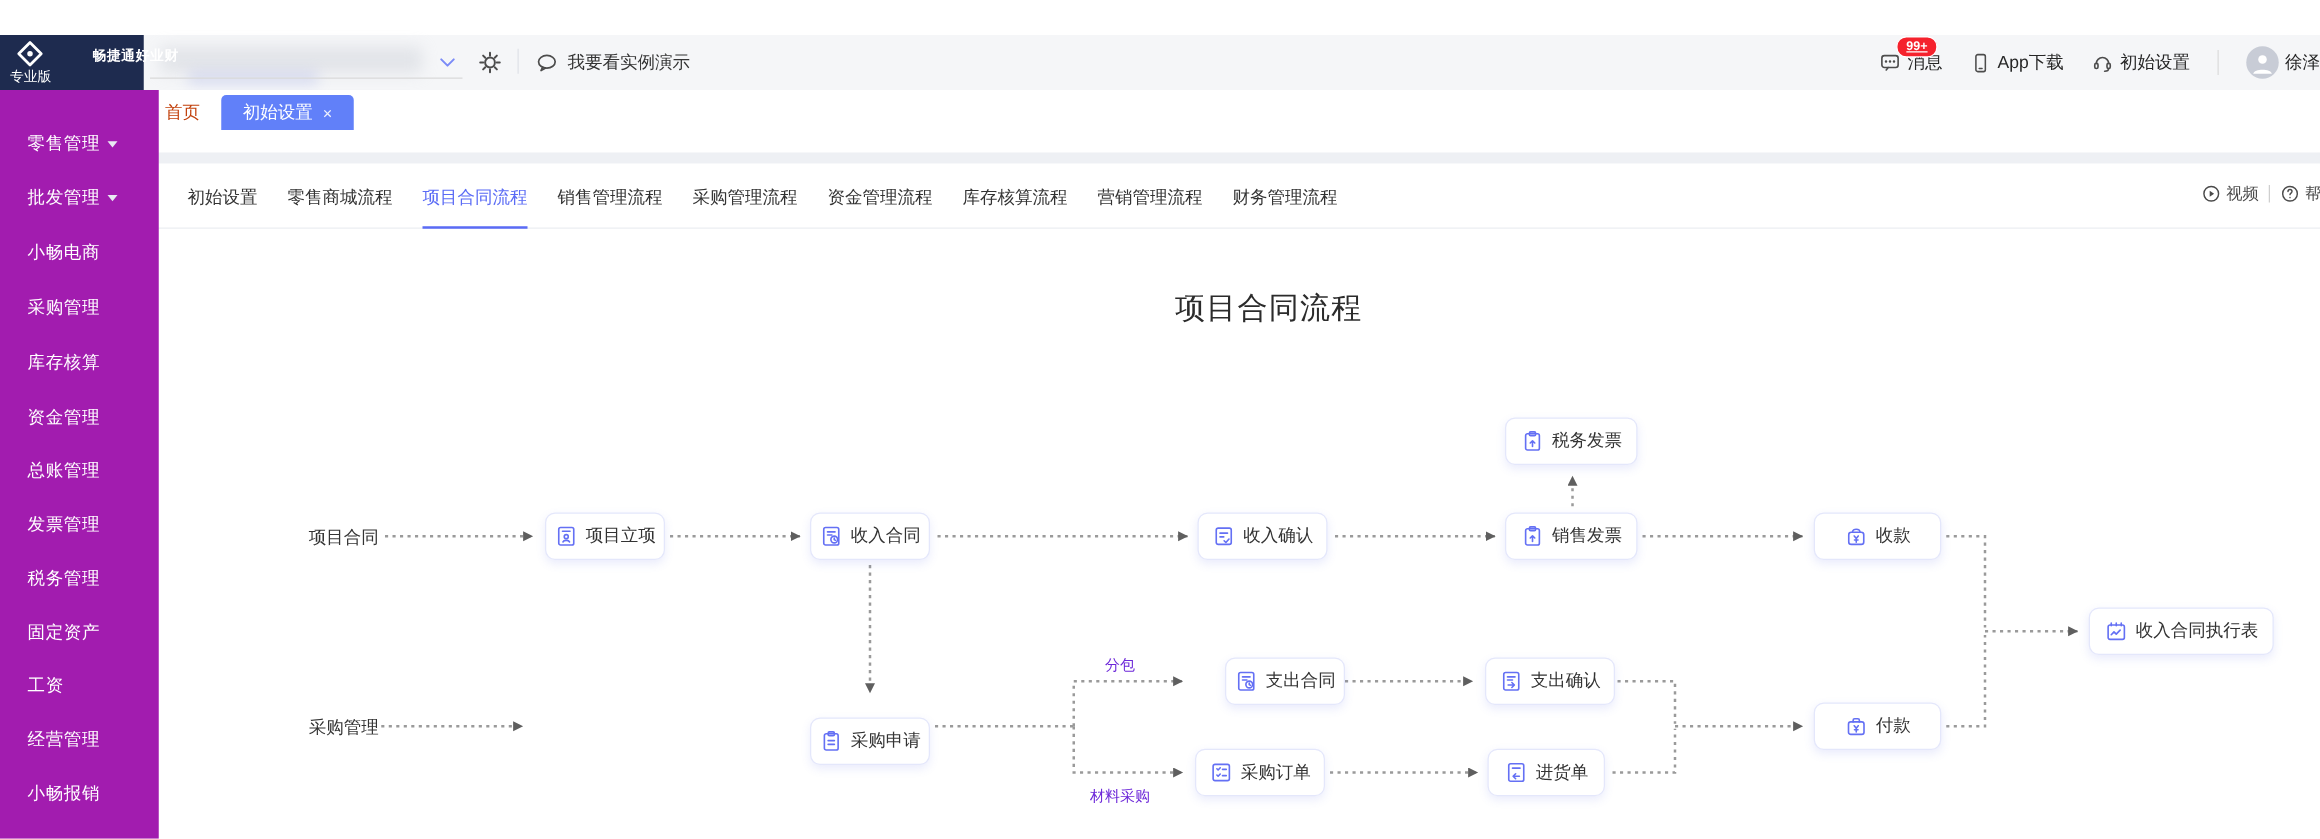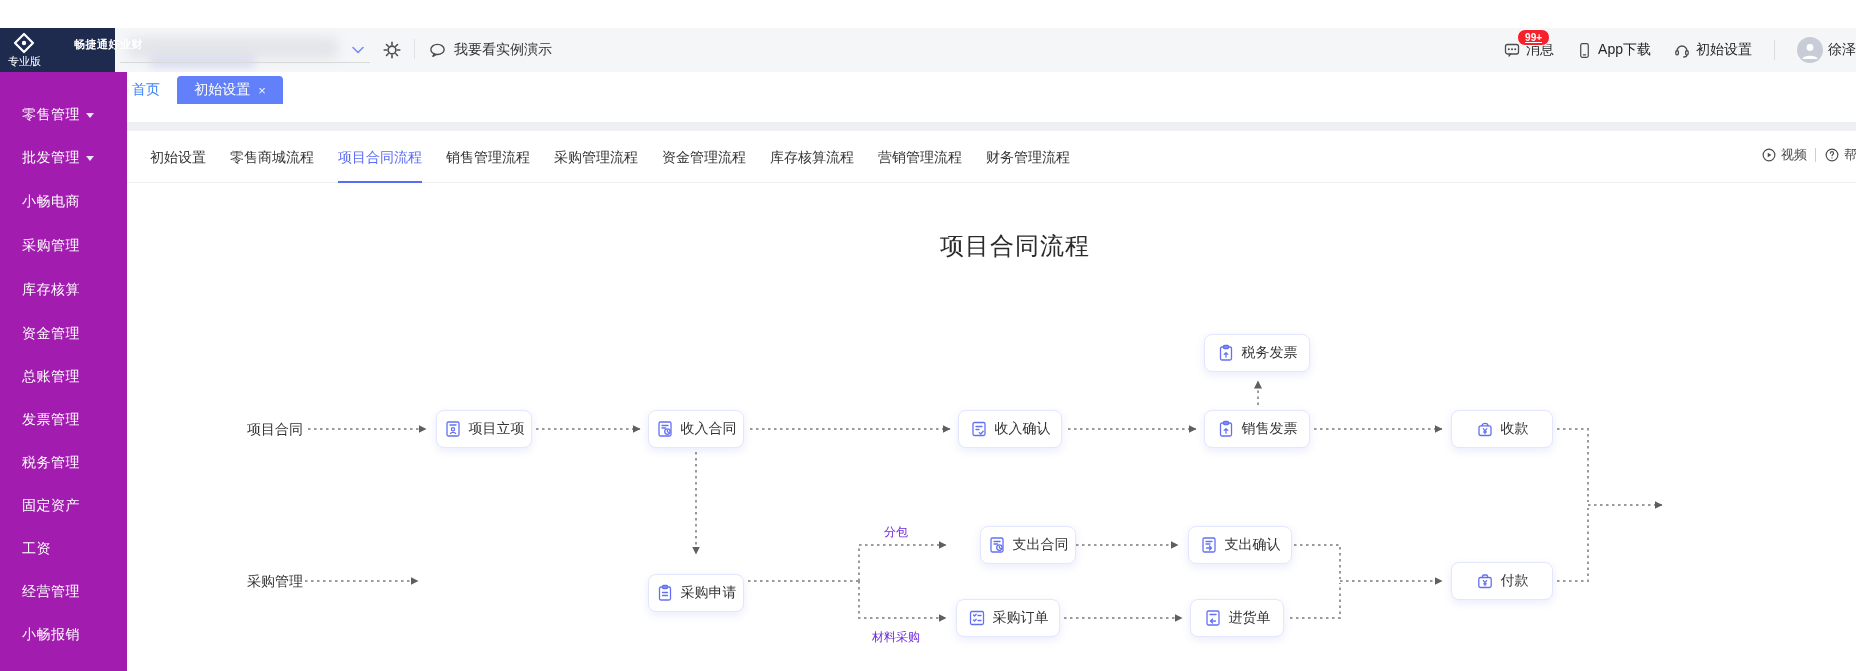--- a/index.html
+++ b/index.html
@@ -22,21 +22,21 @@
   .badge { position:absolute; top:-12px; left:14px; background:#f5222d; color:#fff; font-size:10px; font-weight:bold;
     line-height:15px; padding:0 7px; border-radius:8px; border:1px solid #fff;text-decoration:underline; }
   .vdiv2 { width:1px; height:20px; background:#dcdcdc; }
   .avatar { width:26px; height:26px; border-radius:50%; background:#c8ccd6; position:relative; overflow:hidden; flex:none; }
   .avatar svg { position:absolute; left:3px; top:4px; }
   .uname { font-size:14px; color:#262626; white-space:nowrap; }
 
   
   .tabrow { position:absolute; left:115px; top:72px; width:1741px; height:50px; background:#fff; }
   .wtab-home { position:absolute; left:0; top:4px; width:62px; height:28px; display:flex; align-items:center; justify-content:center;
-    font-size:14px; color:#3b82f6; cursor:pointer; }
+    font-size:14px; color:#c2410c; cursor:pointer; }
   .wtab-active { position:absolute; left:62px; top:4px; width:106px; height:28px; background:#6180f9; color:#fff;
     border-radius:4px 4px 0 0; display:flex; align-items:center; justify-content:center; gap:8px; font-size:14px; cursor:pointer; }
   .wtab-close { font-size:13px; opacity:.9; cursor:pointer; }
   .grayband { position:absolute; left:115px; top:122px; width:1741px; height:9px; background:#eef0f4; }
 
   
   .logo-block { position:absolute; left:0; top:28px; width:115px; height:44px; background:#1e2b4f; z-index:5; }
   .sidebar { position:absolute; left:0; top:72px; width:127px; height:599px; background:#a21caf; z-index:5; }
   .logo-mark { position:absolute; left:12px; top:3px; }
   .brand { position:absolute; left:38px; top:9px; font-size:11px; color:#fff; font-weight:bold; white-space:nowrap; letter-spacing:.5px;margin-left:36px; }
@@ -360,14 +360,22 @@
     <span>进货单</span>
   </div>
   <div class="node" style="left:1451px; top:562px; width:102px">
     <svg width="18" height="18" viewBox="0 0 18 18" class="nico">
       <rect x="2.8" y="5.5" width="12.4" height="10" rx="1.8"></rect>
         <path d="M6.5 5.5V4.2a1.2 1.2 0 0 1 1.2-1.2h2.6a1.2 1.2 0 0 1 1.2 1.2v1.3"></path>
         <path d="M7.4 8.6L9 10.6l1.6-2M9 10.6v3M7.6 11.8h2.8"></path>
     </svg>
     <span>付款</span>
   </div>
+  <div class="node" style="left:1671px; top:486px; width:148px">
+    <svg width="18" height="18" viewBox="0 0 18 18" class="nico">
+      <rect x="2.5" y="4" width="13" height="11.5" rx="1.5"></rect>
+        <path d="M5 2.5v2M9 2.5v2M13 2.5v2"></path>
+        <path d="M5 11.8l2.2-2.3 1.8 1.8 3.1-3.2"></path>
+    </svg>
+    <span>收入合同执行表</span>
+  </div>
 
 </div>
 
 </body></html>

